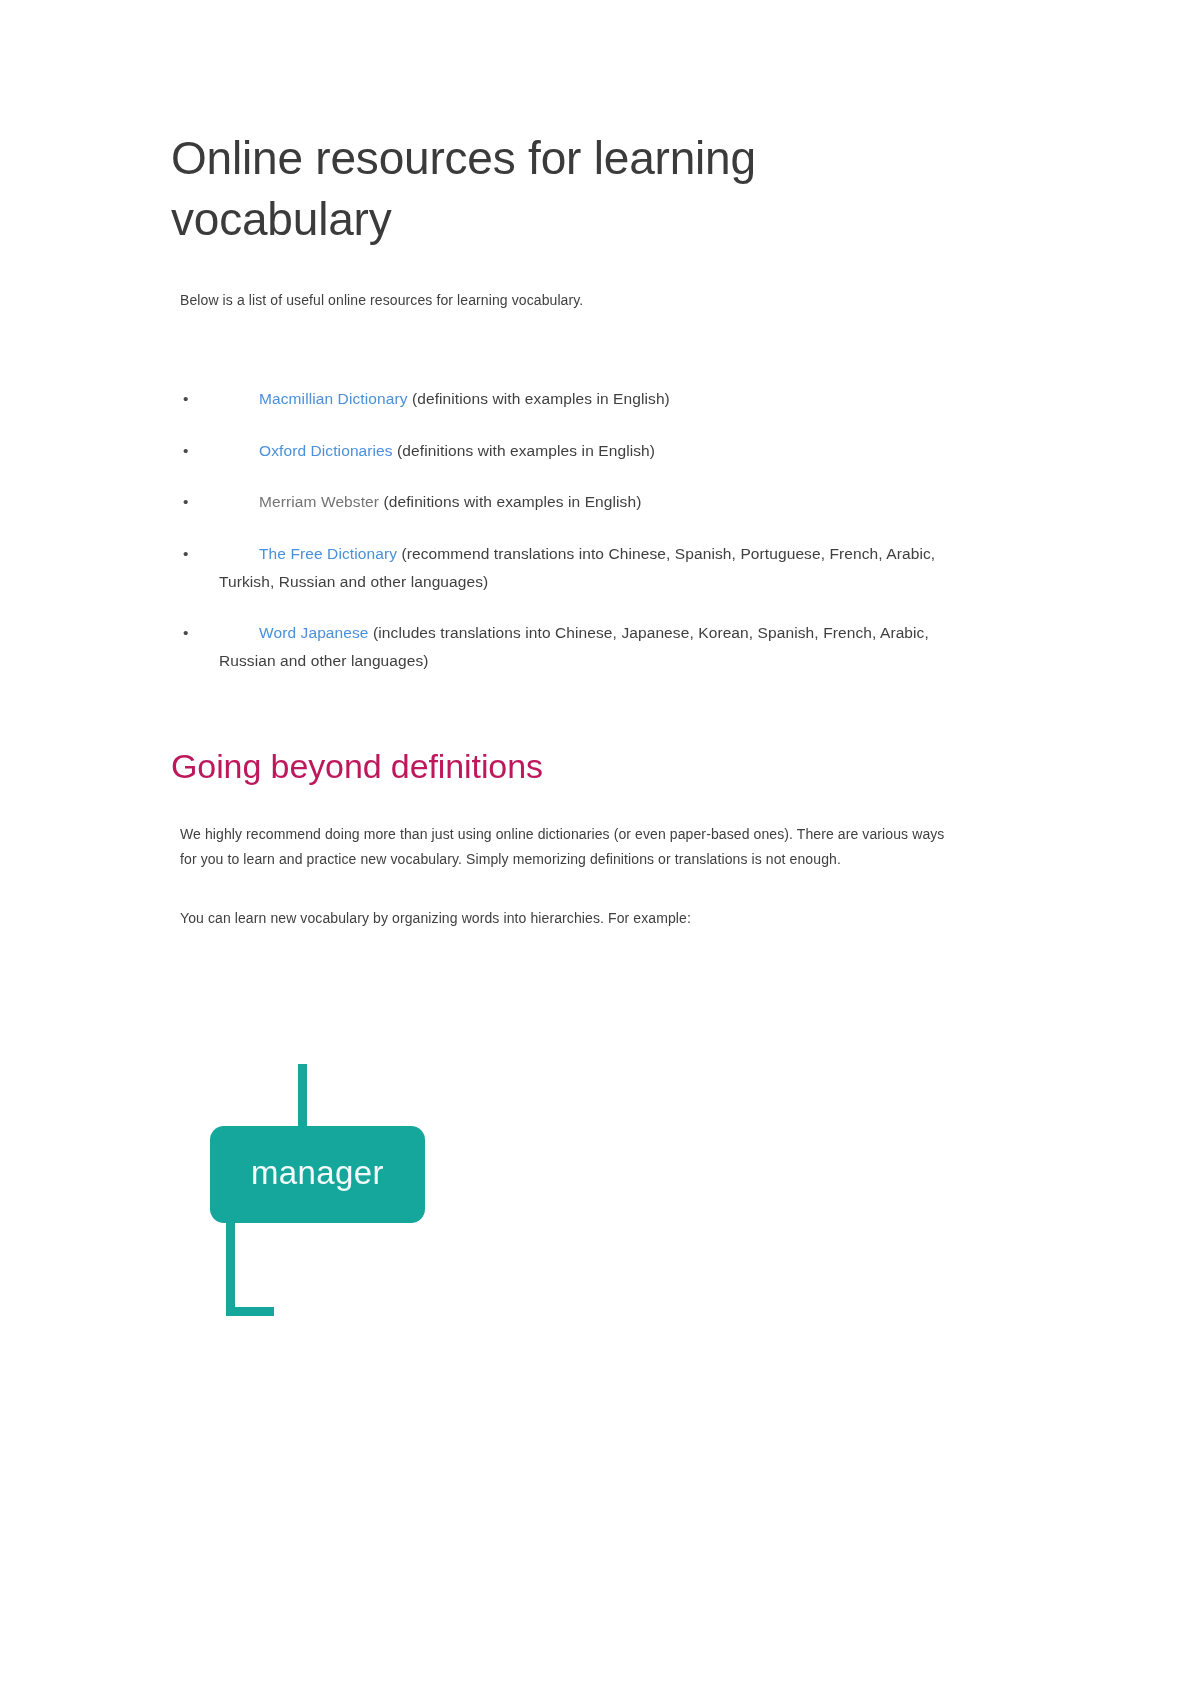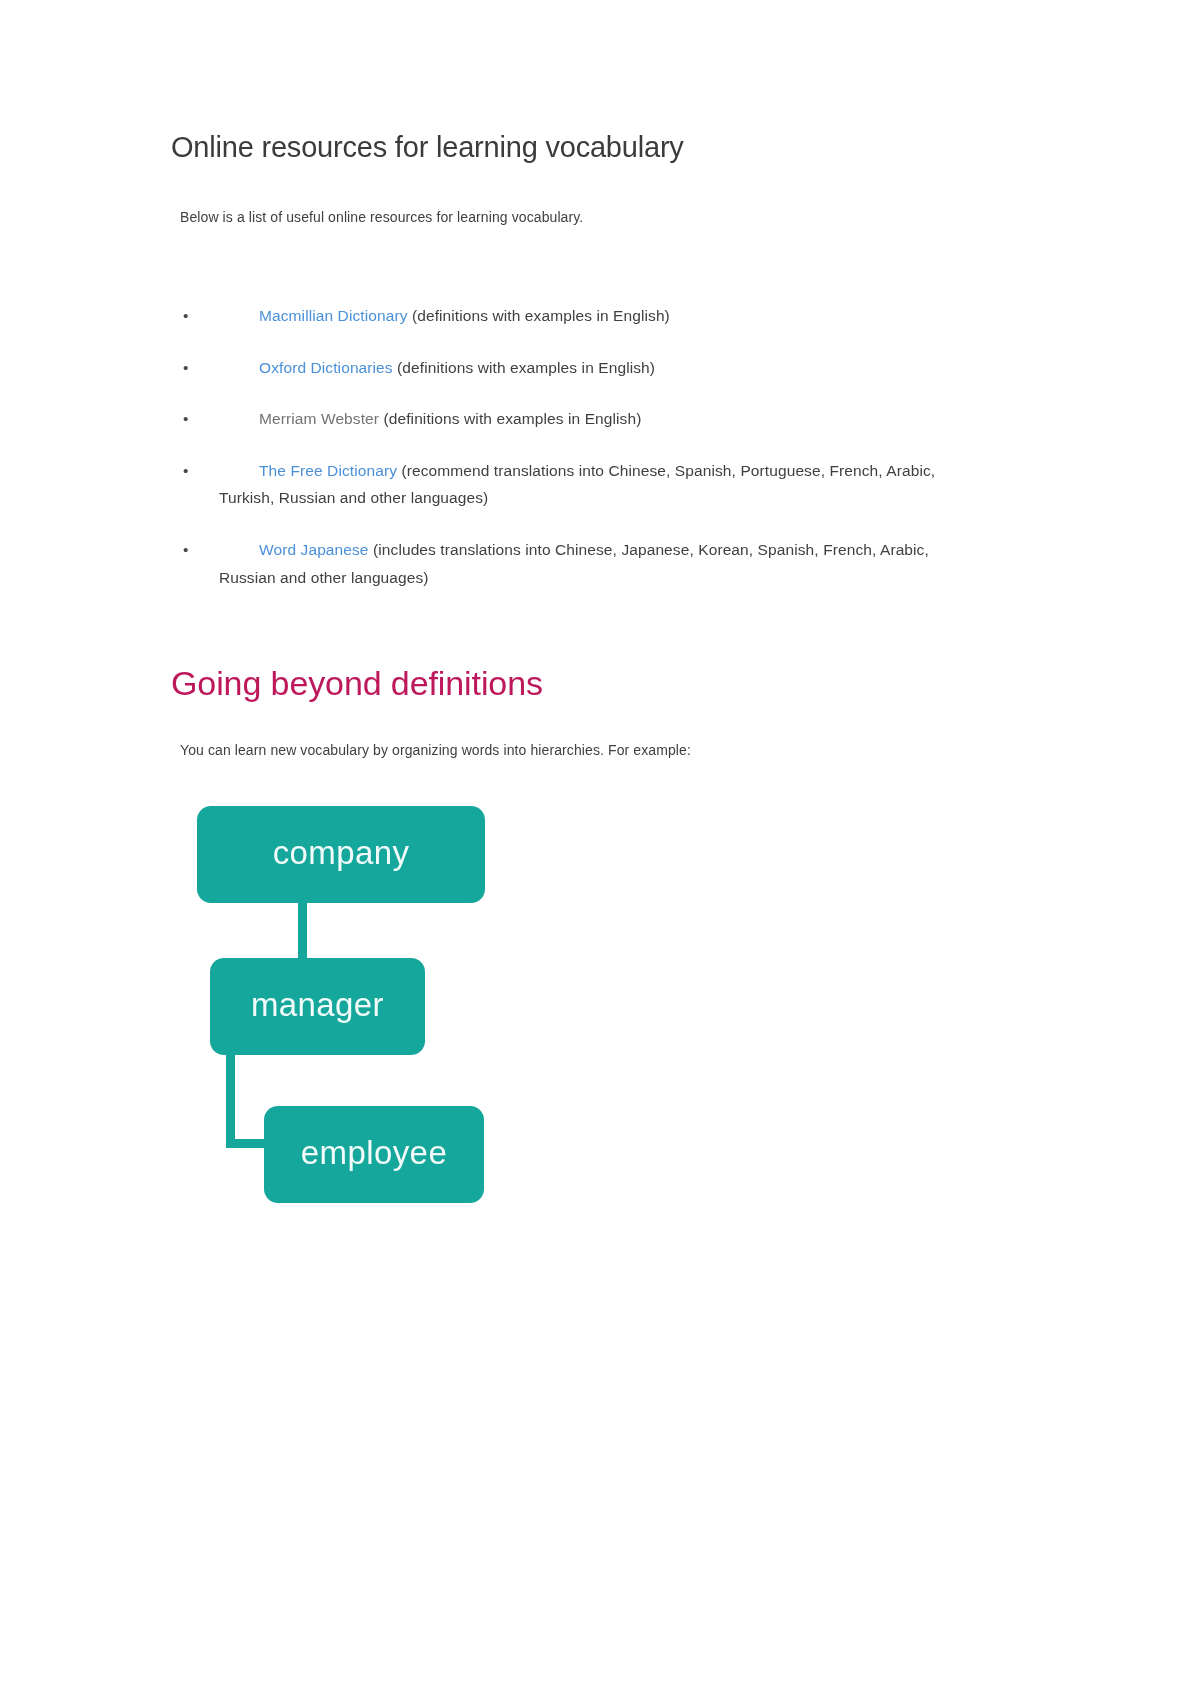--- a/index.html
+++ b/index.html
@@ -25,21 +25,21 @@
   }
   .content {
     position: absolute;
     left: 171px;
     top: 128px;
     width: 790px;
   }
 
   
   .doc-title {
-    font-size: 29px;
+    font-size: 46px;
     line-height: 1.32;
     font-weight: 400;
     color: #3b3b3b;
     letter-spacing: -0.2px;
     margin: 0;
     width: 640px;
   }
   .section-heading {
     font-size: 34px;
     line-height: 1.3;
@@ -189,31 +189,30 @@
 
       <li class="res-item">
         <span class="res-bullet">•</span>
         <a class="res-link" href="#" style="color: rgb(74, 144, 217);">Word Japanese</a><span> (includes translations into Chinese, Japanese, Korean, Spanish, French, Arabic, Russian and other languages)</span>
       </li>
 
     </ul>
 
     <h2 class="section-heading">Going beyond definitions</h2>
 
+    <p class="body-text">We highly recommend doing more than just using online dictionaries (or even paper-based ones). There are various ways for you to learn and practice new vocabulary. Simply memorizing definitions or translations is not enough.</p>
 
     <p class="body-text">You can learn new vocabulary by organizing words into hierarchies. For example:</p>
 
     <div class="diagram">
 
       <div class="connector conn-v1" style="background: rgb(21, 167, 155);"></div>
       <div class="connector conn-v2" style="background: rgb(21, 167, 155);"></div>
       <div class="connector conn-h2" style="background: rgb(21, 167, 155);"></div>
 
-      <div class="node node-company" style="background: rgb(21, 167, 155); color: rgb(242, 251, 250);">company</div>
 
       <div class="node node-manager" style="background: rgb(21, 167, 155); color: rgb(242, 251, 250);">manager</div>
 
-      <div class="node node-employee" style="background: rgb(21, 167, 155); color: rgb(242, 251, 250);">employee</div>
 
     </div>
 
   </div>
 </div>
 
 </body></html>

